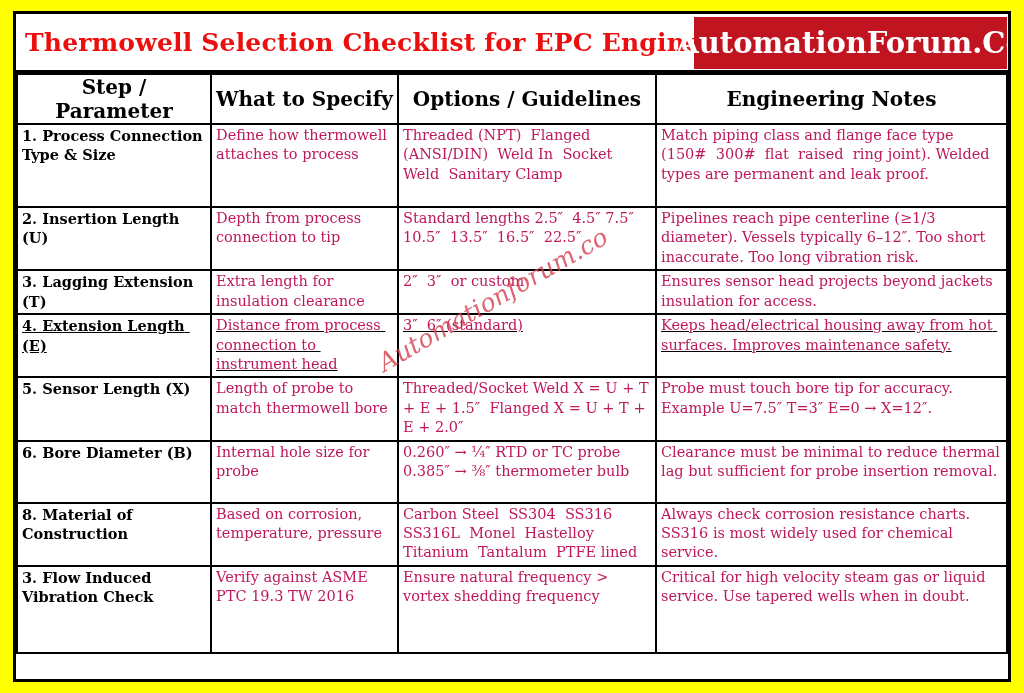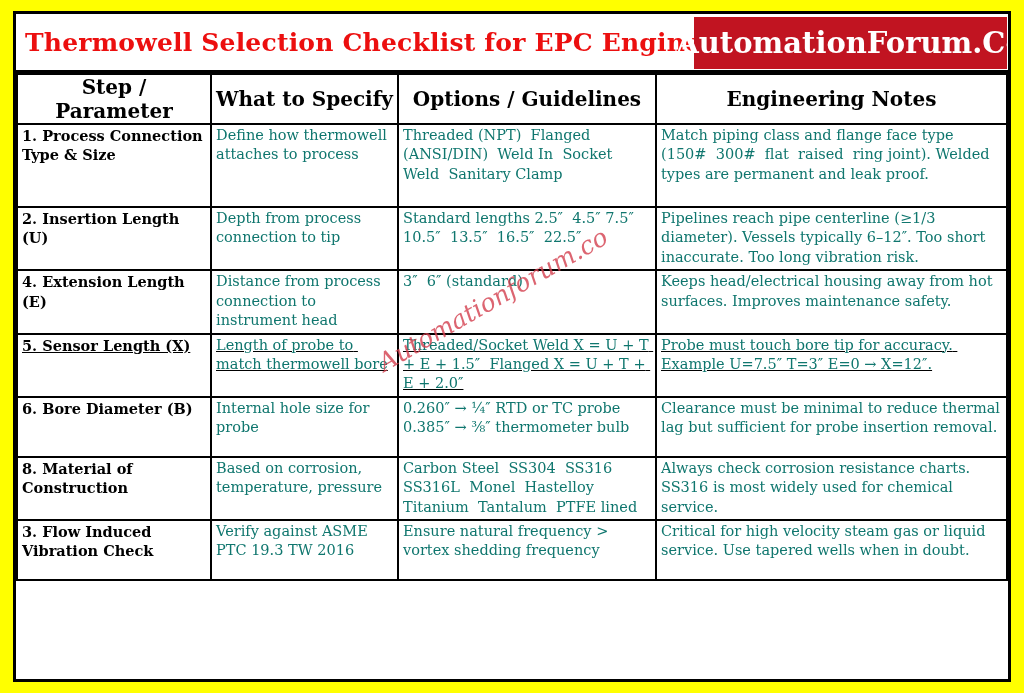--- a/index.html
+++ b/index.html
@@ -36,21 +36,21 @@
   }
   .checklist th {
     border:2px solid #000;
     font-size:20px; font-weight:bold; color:#000;
     height:37px; text-align:center; vertical-align:middle;
     background:#fff; padding:0 2px;
   }
   .checklist td {
     border:2px solid #000;
     vertical-align:top; padding:1px 4px 2px 4px;
-    font-size:14.5px; line-height:1.34; color:#0f766e;
+    font-size:14.5px; line-height:1.34; color:#be185d;
     white-space:pre-wrap; word-wrap:break-word;
     background:transparent;
   }
   .checklist td.step { font-weight:bold; color:#000; }
   tbody tr:nth-child(1){ height:83px; }
   tbody tr:nth-child(2){ height:60px; }
   tbody tr:nth-child(3){ height:41px; }
   tbody tr:nth-child(4){ height:59px;text-decoration:underline; }
   tbody tr:nth-child(5){ height:60px; }
   tbody tr:nth-child(6){ height:62px; }
@@ -97,20 +97,26 @@
         <td>Threaded (NPT)  Flanged (ANSI/DIN)  Weld In  Socket Weld  Sanitary Clamp</td>
         <td>Match piping class and flange face type (150#  300#  flat  raised  ring joint). Welded types are permanent and leak proof.</td>
       </tr>
       <tr>
         <td class="step">2. Insertion Length (U)</td>
         <td>Depth from process connection to tip</td>
         <td>Standard lengths 2.5″  4.5″ 7.5″  10.5″  13.5″  16.5″  22.5″</td>
         <td>Pipelines reach pipe centerline (≥1/3 diameter). Vessels typically 6–12″. Too short inaccurate. Too long vibration risk.</td>
       </tr>
       <tr>
+        <td class="step">3. Lagging Extension (T)</td>
+        <td>Extra length for insulation clearance</td>
+        <td>2″  3″  or custom</td>
+        <td>Ensures sensor head projects beyond jackets insulation for access.</td>
+      </tr>
+      <tr>
         <td class="step">4. Extension Length (E)</td>
         <td>Distance from process connection to instrument head</td>
         <td>3″  6″ (standard)</td>
         <td>Keeps head/electrical housing away from hot surfaces. Improves maintenance safety.</td>
       </tr>
       <tr>
         <td class="step">5. Sensor Length (X)</td>
         <td>Length of probe to match thermowell bore</td>
         <td>Threaded/Socket Weld X = U + T + E + 1.5″  Flanged X = U + T + E + 2.0″</td>
         <td>Probe must touch bore tip for accuracy. Example U=7.5″ T=3″ E=0 → X=12″.</td>

